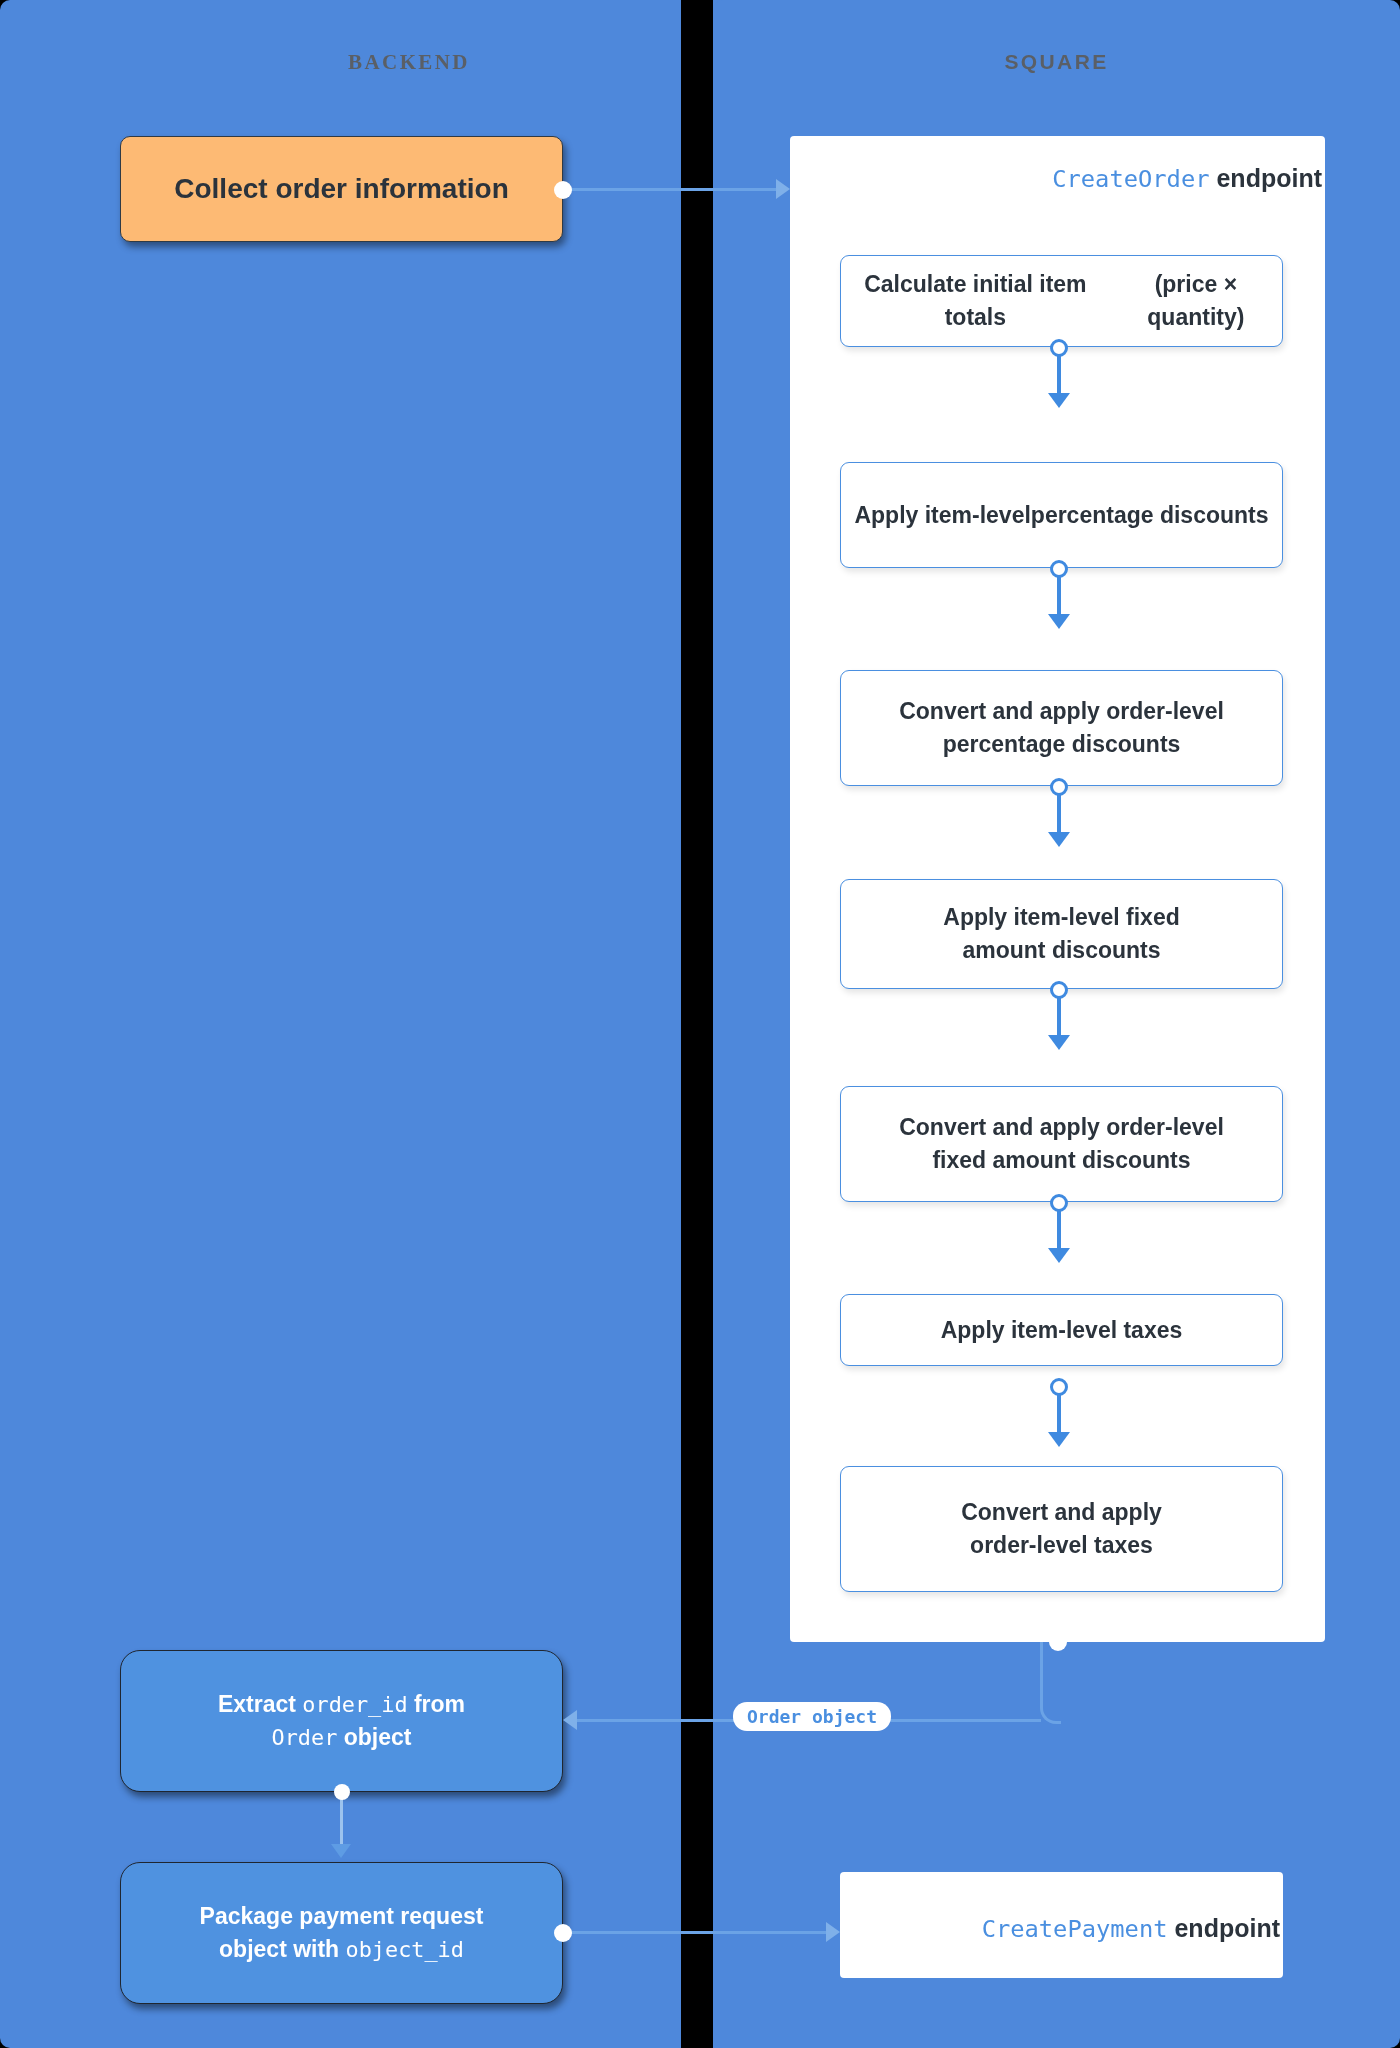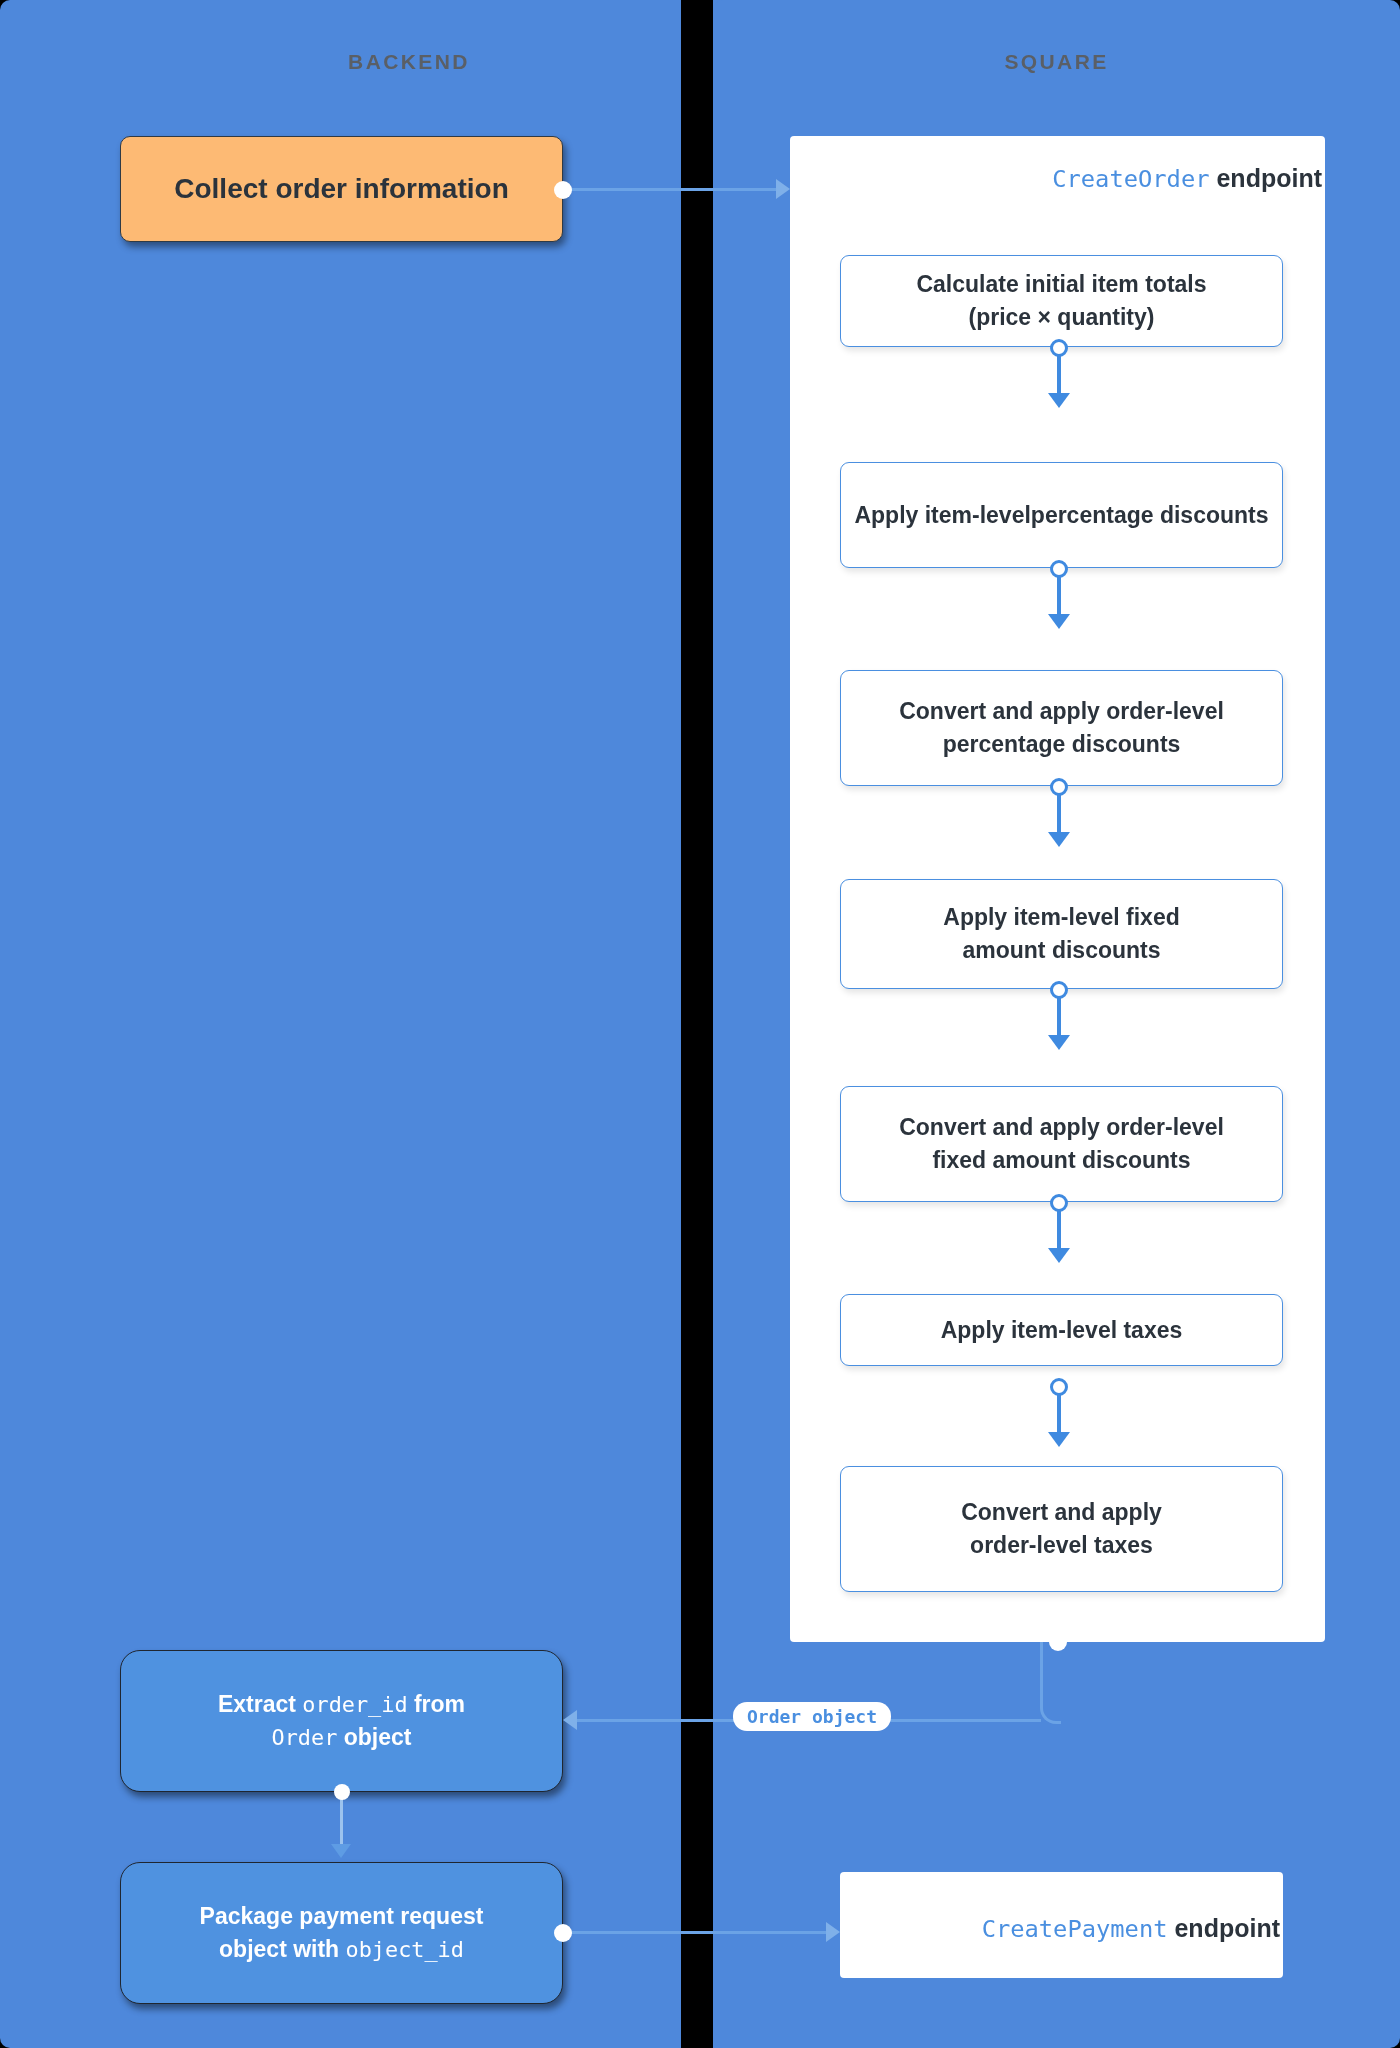--- a/index.html
+++ b/index.html
@@ -16,21 +16,21 @@
   }
 
   
   .lane {
     position: absolute;
     top: 0;
     height: 2048px;
     background: #4e88db;
     border-radius: 10px;
   }
-  #lane-backend { left: 0;   width: 818px; }
+  #lane-backend { left: 0;   width: 818px; font-family: Liberation Serif, serif; }
   #lane-square  { left: 713px; width: 687px; }
 
   .lane-title {
     position: absolute;
     top: 50px;
     width: 100%;
     text-align: center;
     font-size: 21px;
     font-weight: bold;
     letter-spacing: 2.4px;
@@ -242,21 +242,21 @@
 </div>
 
 <div id="divider"></div>
 
 <div class="node node-endpoint" style="left:790px; top:136px; width:535px; height:1506px;">
   <div class="endpoint-title" style="top:22px;">
     <span class="mono">CreateOrder</span><span> endpoint</span>
   </div>
 </div>
 
-<div class="node node-step" style="left:840px; top:255px; width:443px; height:92px; flex-direction:column;">
+<div class="node node-step" style="left:840px; top:255px; width:443px; height:92px; flex-direction:row;">
   <span>Calculate initial item totals</span>
   <span>(price × quantity)</span>
 </div>
 <div class="vconn" style="left:1057px; top:348px; height:46px;"></div>
 
 <div class="node node-step" style="left:840px; top:462px; width:443px; height:106px; flex-direction:row;">
   <span>Apply item-level</span>
   <span>percentage discounts</span>
 </div>
 <div class="vconn" style="left:1057px; top:569px; height:46px;"></div>

